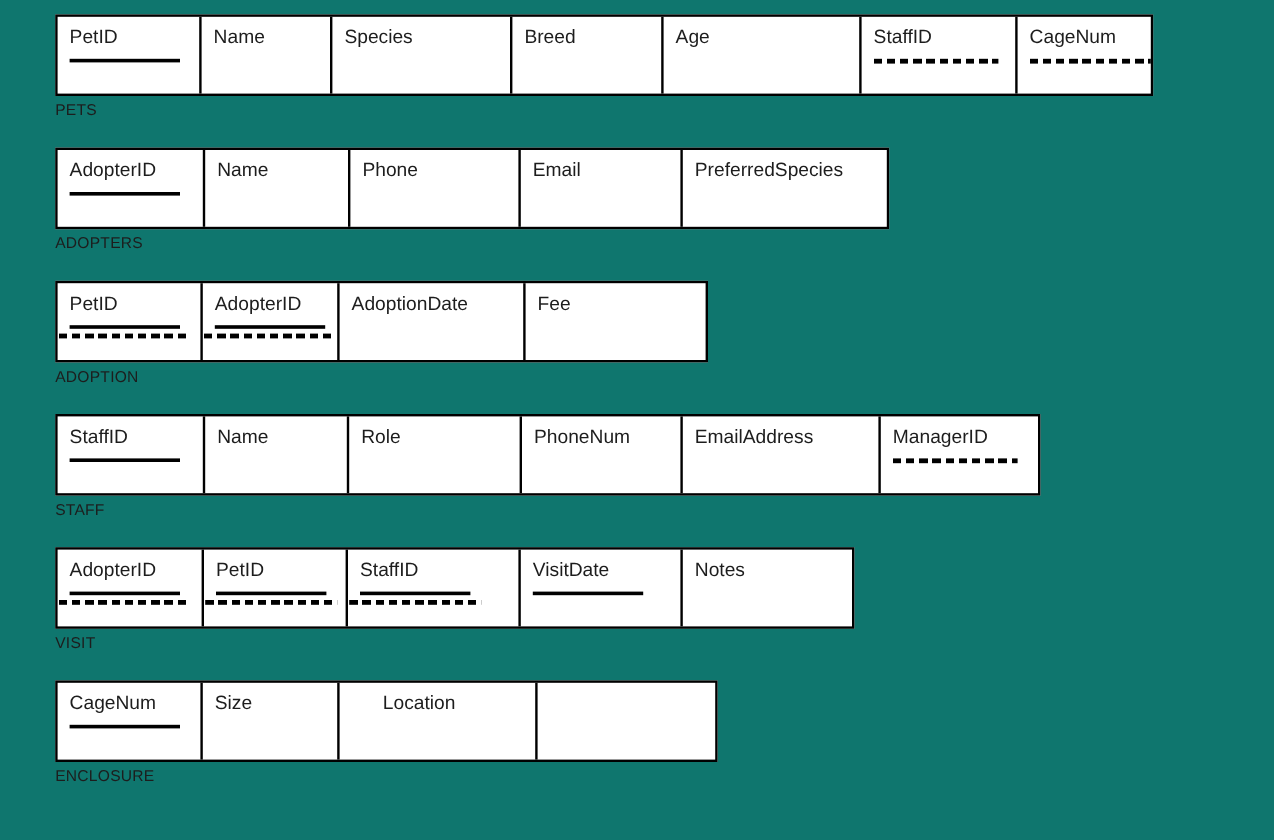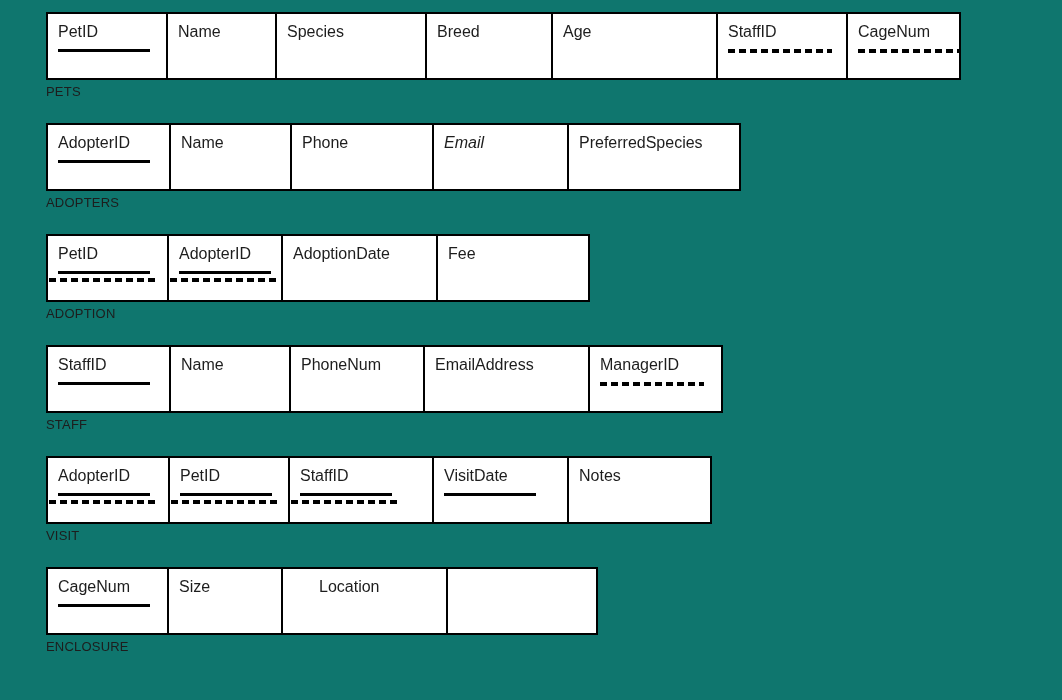--- a/index.html
+++ b/index.html
@@ -109,21 +109,21 @@
           <div class="cell" style="width: 123px;">
             <div class="cell-label">AdopterID</div>
             <div class="key-bar solid"></div>
           </div>
           <div class="cell" style="width: 121px;">
             <div class="cell-label">Name</div>
           </div>
           <div class="cell" style="width: 142px;">
             <div class="cell-label">Phone</div>
           </div>
-          <div class="cell" style="width: 135px; font-style: italic;">
+          <div class="cell" style="width: 135px;">
             <div class="cell-label">Email</div>
           </div>
           <div class="cell" style="width: 170px;">
             <div class="cell-label">PreferredSpecies</div>
           </div>
         </div>
         <div class="table-name">ADOPTERS</div>
       </div>
       <div class="schema-section">
         <div class="schema-table">
@@ -147,20 +147,23 @@
         <div class="table-name">ADOPTION</div>
       </div>
       <div class="schema-section">
         <div class="schema-table">
           <div class="cell" style="width: 123px;">
             <div class="cell-label">StaffID</div>
             <div class="key-bar solid"></div>
           </div>
           <div class="cell" style="width: 120px;">
             <div class="cell-label">Name</div>
+          </div>
+          <div class="cell" style="width: 144px;">
+            <div class="cell-label">Role</div>
           </div>
           <div class="cell" style="width: 134px;">
             <div class="cell-label">PhoneNum</div>
           </div>
           <div class="cell" style="width: 165px;">
             <div class="cell-label">EmailAddress</div>
           </div>
           <div class="cell" style="width: 131px;">
             <div class="cell-label">ManagerID</div>
             <div class="key-bar dashed"></div>

